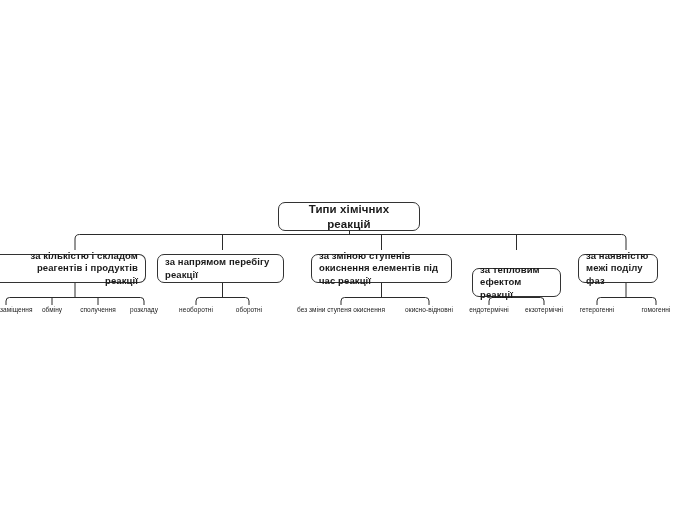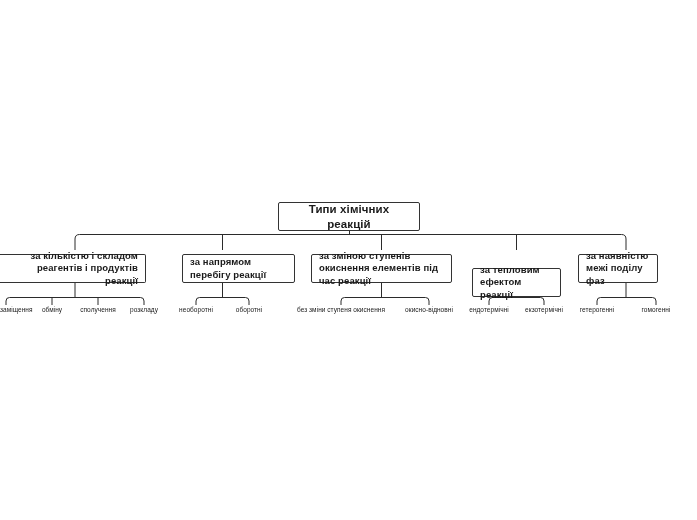--- a/index.html
+++ b/index.html
@@ -39,21 +39,21 @@
     stroke-width: 1;
     shape-rendering: geometricPrecision;
   }
 
   
   .node {
     position: absolute;
     box-sizing: border-box;
     background: #ffffff;
     border: 1px solid #333333;
-    border-radius: 2px;
+    border-radius: 7px;
     display: flex;
     align-items: center;
     font-weight: bold;
     line-height: 1.28;
     letter-spacing: 0.1px;
   }
 
   .node.root {
     font-size: 11.5px;
     justify-content: center;
@@ -131,21 +131,21 @@
   </svg>
 
   <div class="node root" style="left:278px; top:202px; width:142px; height:29px;">
     <span>Типи хімічних реакцій</span>
   </div>
 
   <div class="node cat clip-left" style="left:0px; top:254px; width:146px; height:29px;">
     <span>за кількістю і складом реагентів і продуктів реакції</span>
   </div>
 
-  <div class="node cat" style="left:182px; top:254px; width:113px; height:29px;">
+  <div class="node cat" style="left:157px; top:254px; width:127px; height:29px;">
     <span>за напрямом перебігу реакції</span>
   </div>
 
   <div class="node cat" style="left:311px; top:254px; width:141px; height:29px;justify-content:flex-end;">
     <span>за зміною ступенів окиснення елементів під час реакції</span>
   </div>
 
   <div class="node cat" style="left:472px; top:254px; width:89px; height:29px;margin-top:14px;">
     <span>за тепловим ефектом реакції</span>
   </div>

